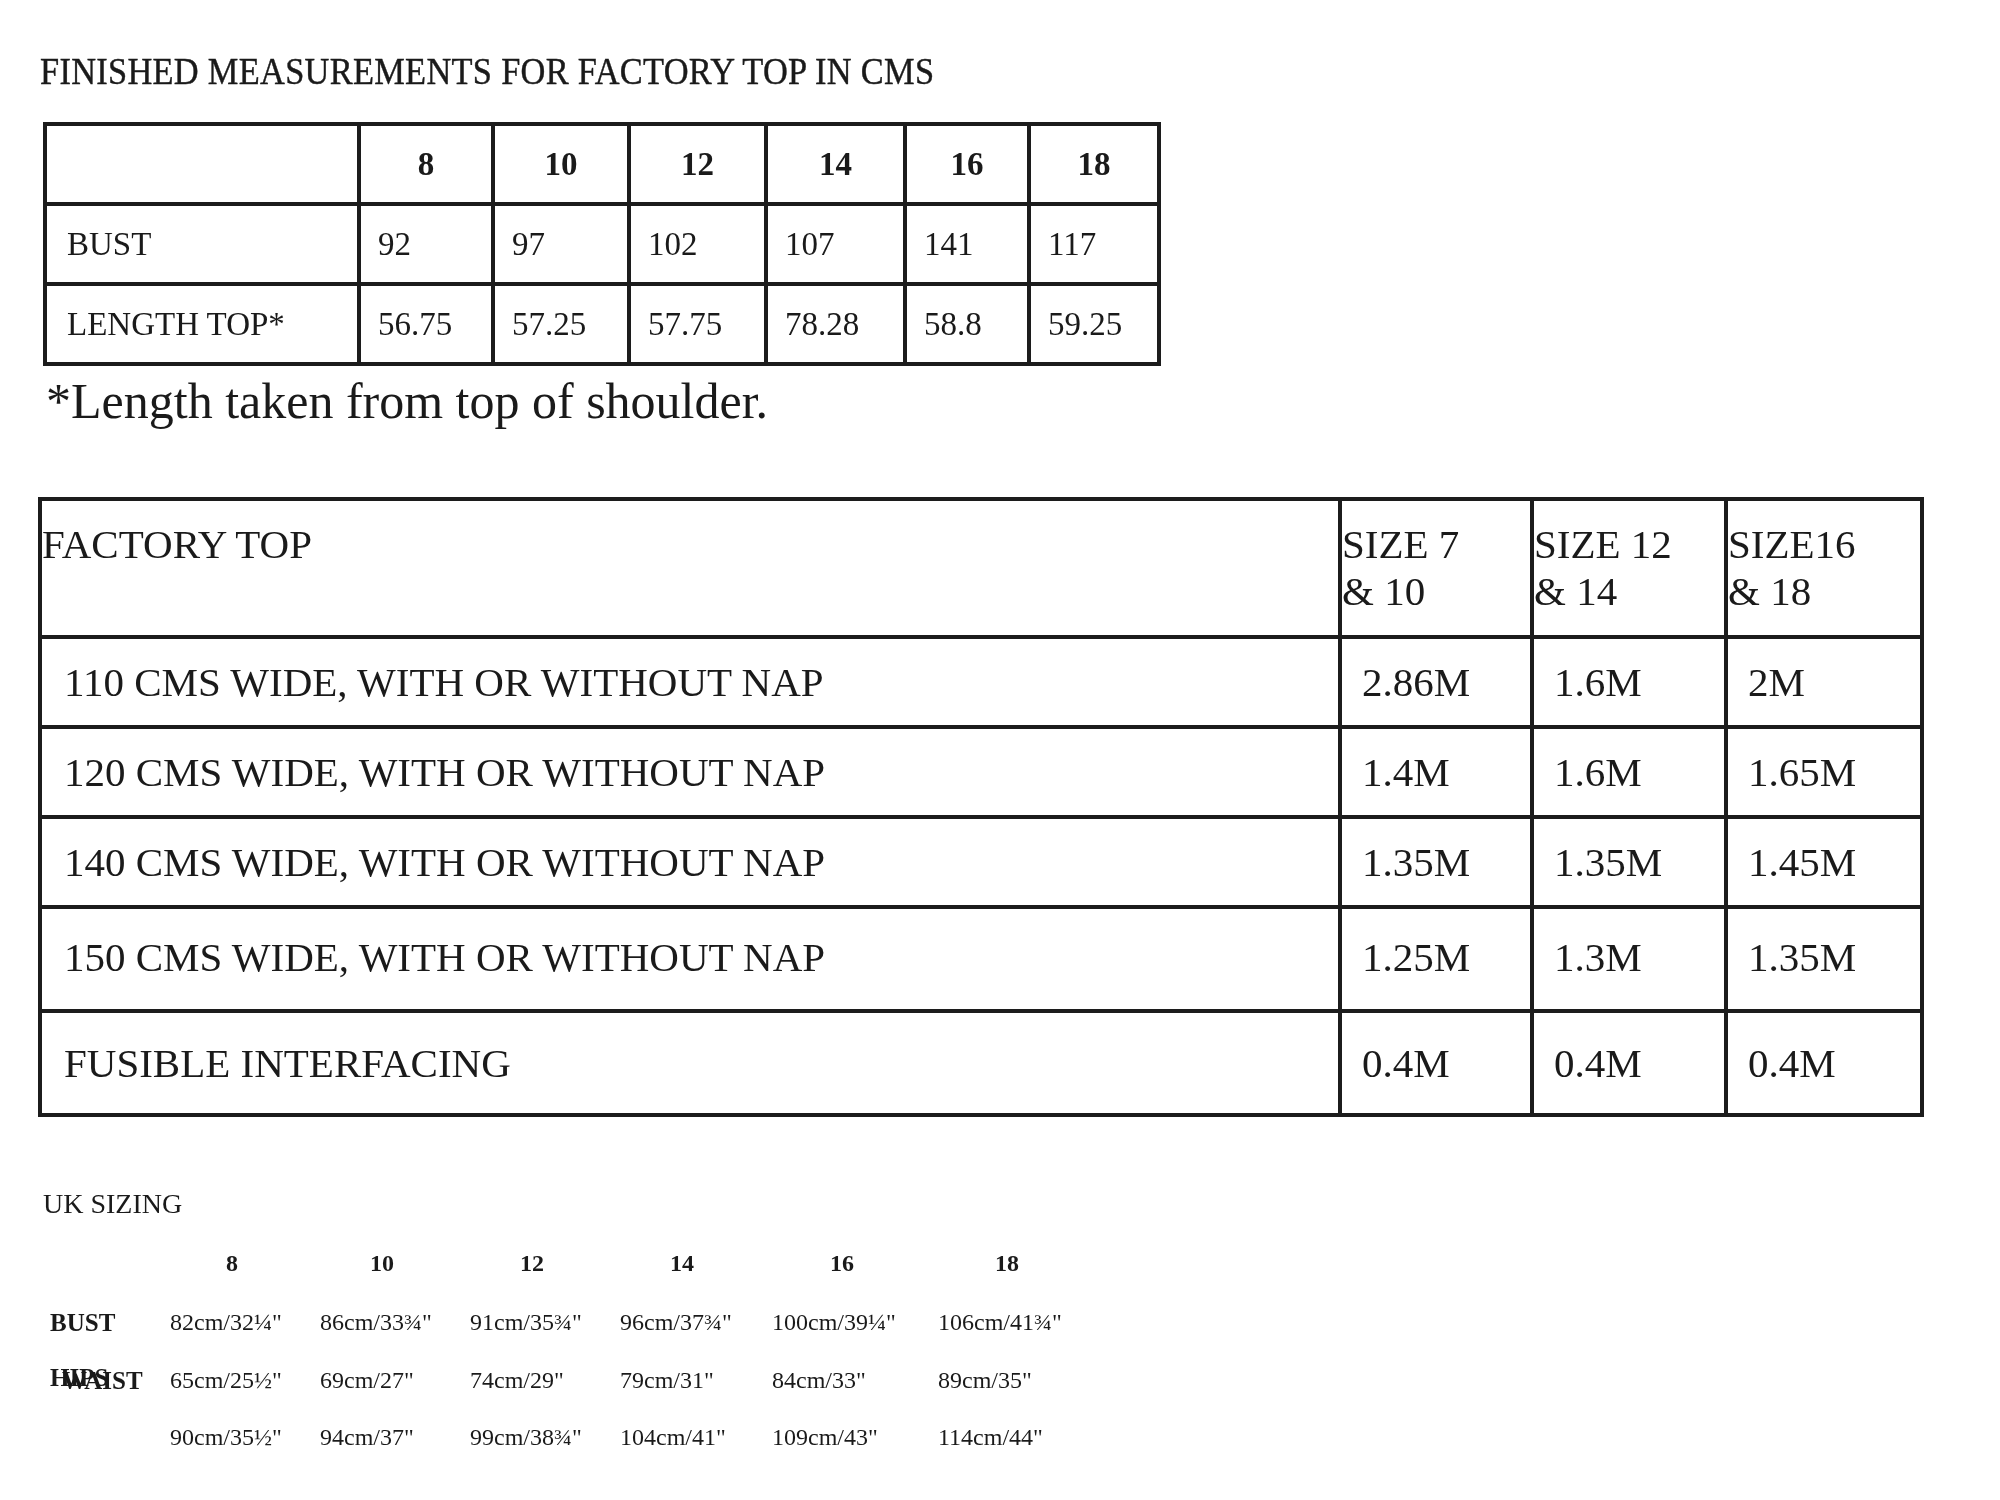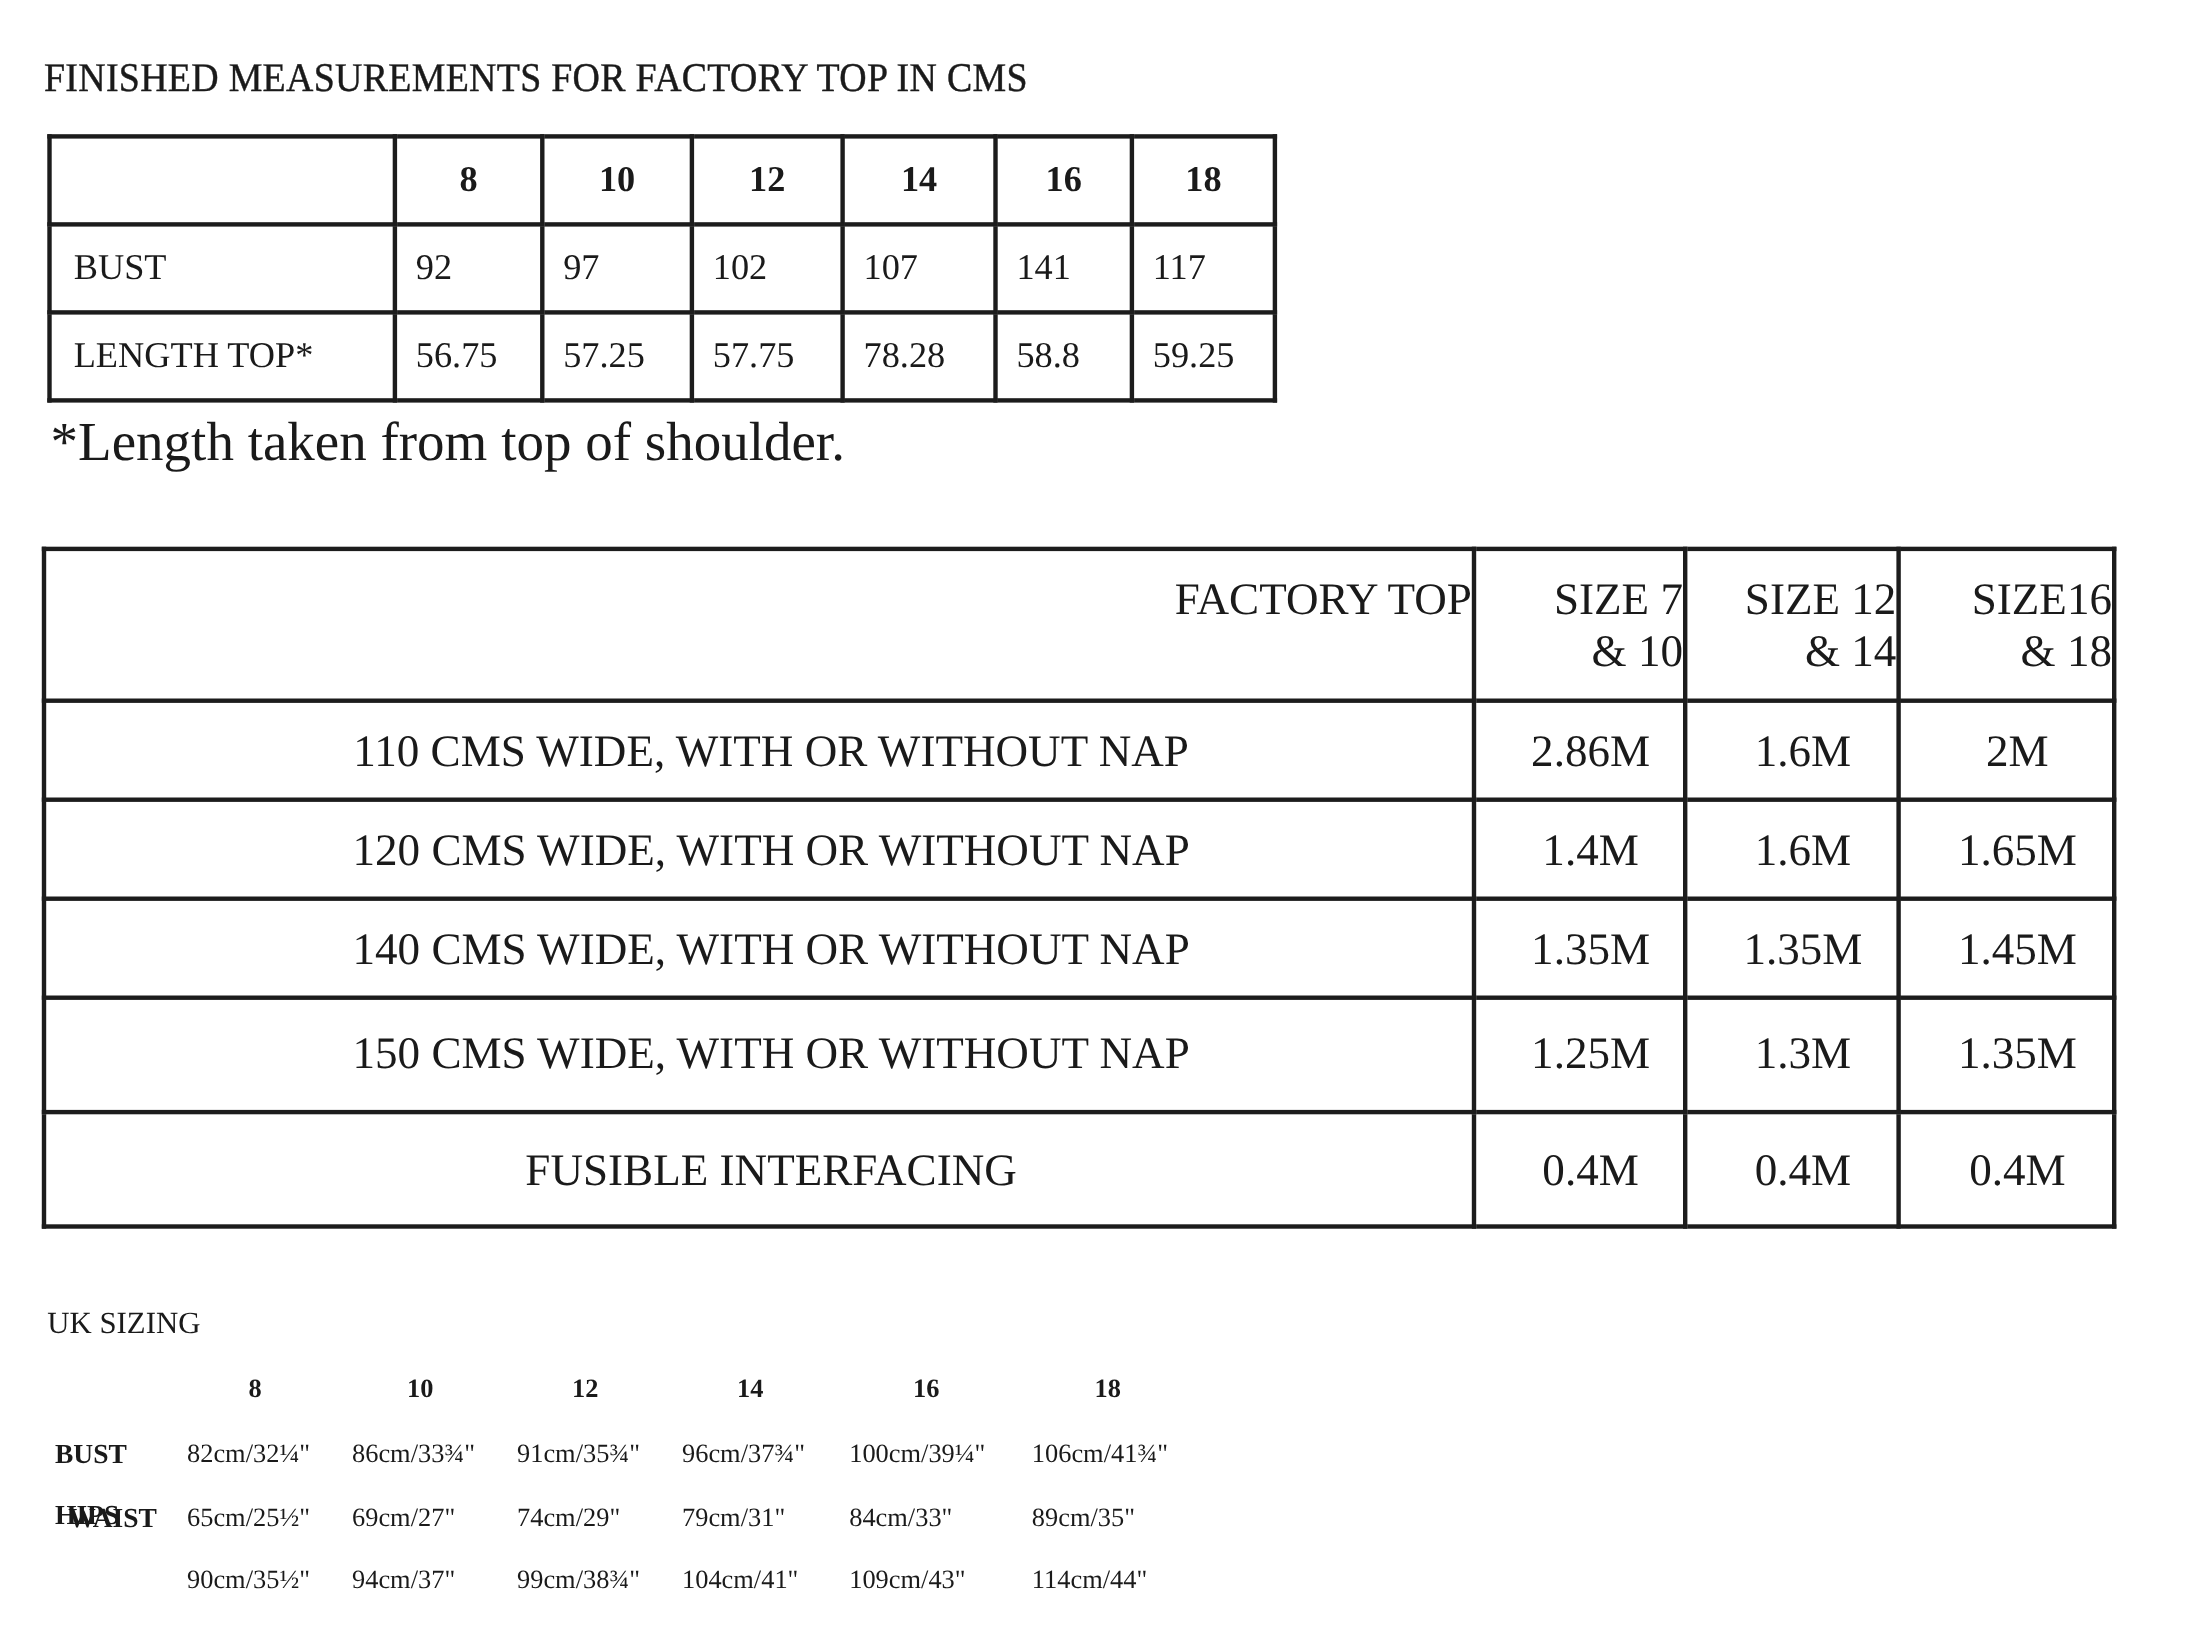--- a/index.html
+++ b/index.html
@@ -21,22 +21,22 @@
   .t1 td { text-align: left; padding-left: 17px; }
   .t1 td.label { padding-left: 20px; }
 
   .footnote {
     position: absolute; left: 46px; top: 372px; font-size: 50px;
   }
 
   
   .t2 { left: 38px; top: 497px; }
   .t2 td, .t2 th { border: 4px solid #1c1c1c; font-size: 41px; font-weight: normal; }
-  .t2 th { vertical-align: top; line-height: 47px; padding-top: 20px; height: 138px; text-align: right; }
-  .t2 td { height: 90px; text-align: center; vertical-align: middle; padding-left: 20px; }
+  .t2 th { vertical-align: top; line-height: 47px; padding-top: 20px; height: 138px; text-align: left; }
+  .t2 td { height: 90px; text-align: left; vertical-align: middle; padding-left: 20px; }
   .t2 tr.last td { height: 104px; }
   .t2 td.label { padding-left: 22px; }
 
   
   .uk-title { position: absolute; left: 43px; top: 1167px; font-size: 28px; margin-top: 21px; }
   .uk-grid { position: absolute; left: 0; top: 0; }
   .uk-cell { position: absolute; font-size: 24px; white-space: nowrap; }
   .uk-size { font-weight: bold; transform: translateX(-50%); }
   .uk-rowlabel { font-weight: bold; font-size: 25px; }
 </style>

